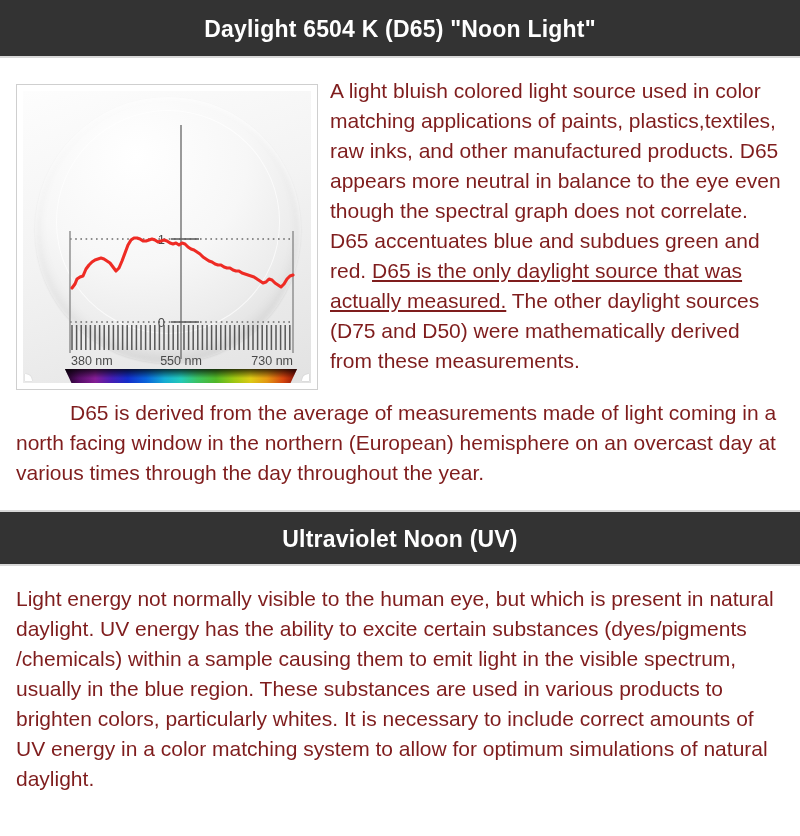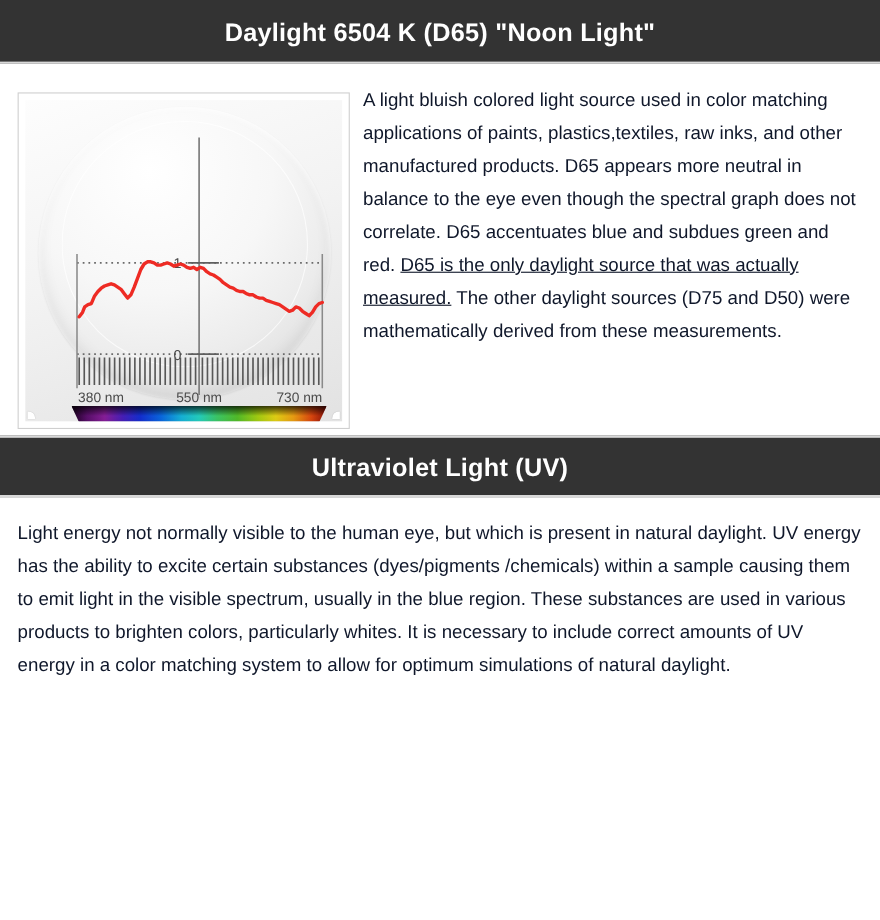--- a/index.html
+++ b/index.html
@@ -33,24 +33,24 @@
   .section-header.uv {
     height: 56px;
     line-height: 54px;
     border-top: 2px solid #d8d8d8;
     border-bottom: 2px solid #d8d8d8;
   }
 
   
   .content { padding: 0 16px; }
   p.body-text {
-    font-size: 17px;
+    font-size: 21px;
     line-height: 30px;
     margin: 0 0 22px 0;
-    color: #0f172a;
+    color: #7f1d1d;
   }
   p.first-para { margin-top: 18px; }
   .indent { display: inline-block; width: 54px; }
   .u { text-decoration: underline; }
 
   
   .fig {
     float: left;
     width: 302px;
     height: 306px;
@@ -229,24 +229,25 @@
           <g clip-path="url(#barclip)">
             <rect x="42" y="278" width="232" height="26" fill="url(#specgrad)"></rect>
             <rect x="42" y="278" width="232" height="26" fill="url(#specshade)"></rect>
           </g>
         </svg>
       </div>
     </div>
 
     <p class="body-text first-para"><span>A light bluish colored light source used in color matching applications of paints, plastics,textiles, raw inks, and other manufactured products. D65 appears more neutral in balance to the eye even though the spectral graph does not correlate. D65 accentuates blue and subdues green and red. </span><span class="u">D65 is the only daylight source that was actually measured.</span><span> The other daylight sources (D75 and D50) were mathematically derived from these measurements.</span></p>
 
+    <p class="body-text"><span class="indent"></span><span>D65 is derived from the average of measurements made of light coming in a north facing window in the northern (European) hemisphere on an overcast day at various times through the day throughout the year.</span></p>
 
     <div class="clear"></div>
 
   </div>
 
-  <div class="section-header uv">Ultraviolet Light (UV)</div>
+  <div class="section-header uv">Ultraviolet Noon (UV)</div>
 
   <div class="content">
     <p class="body-text first-para">Light energy not normally visible to the human eye, but which is present in natural daylight. UV energy has the ability to excite certain substances (dyes/pigments /chemicals) within a sample causing them to emit light in the visible spectrum, usually in the blue region. These substances are used in various products to brighten colors, particularly whites. It is necessary to include correct amounts of UV energy in a color matching system to allow for optimum simulations of natural daylight.</p>
   </div>
 
 </div>
 
 </body></html>

